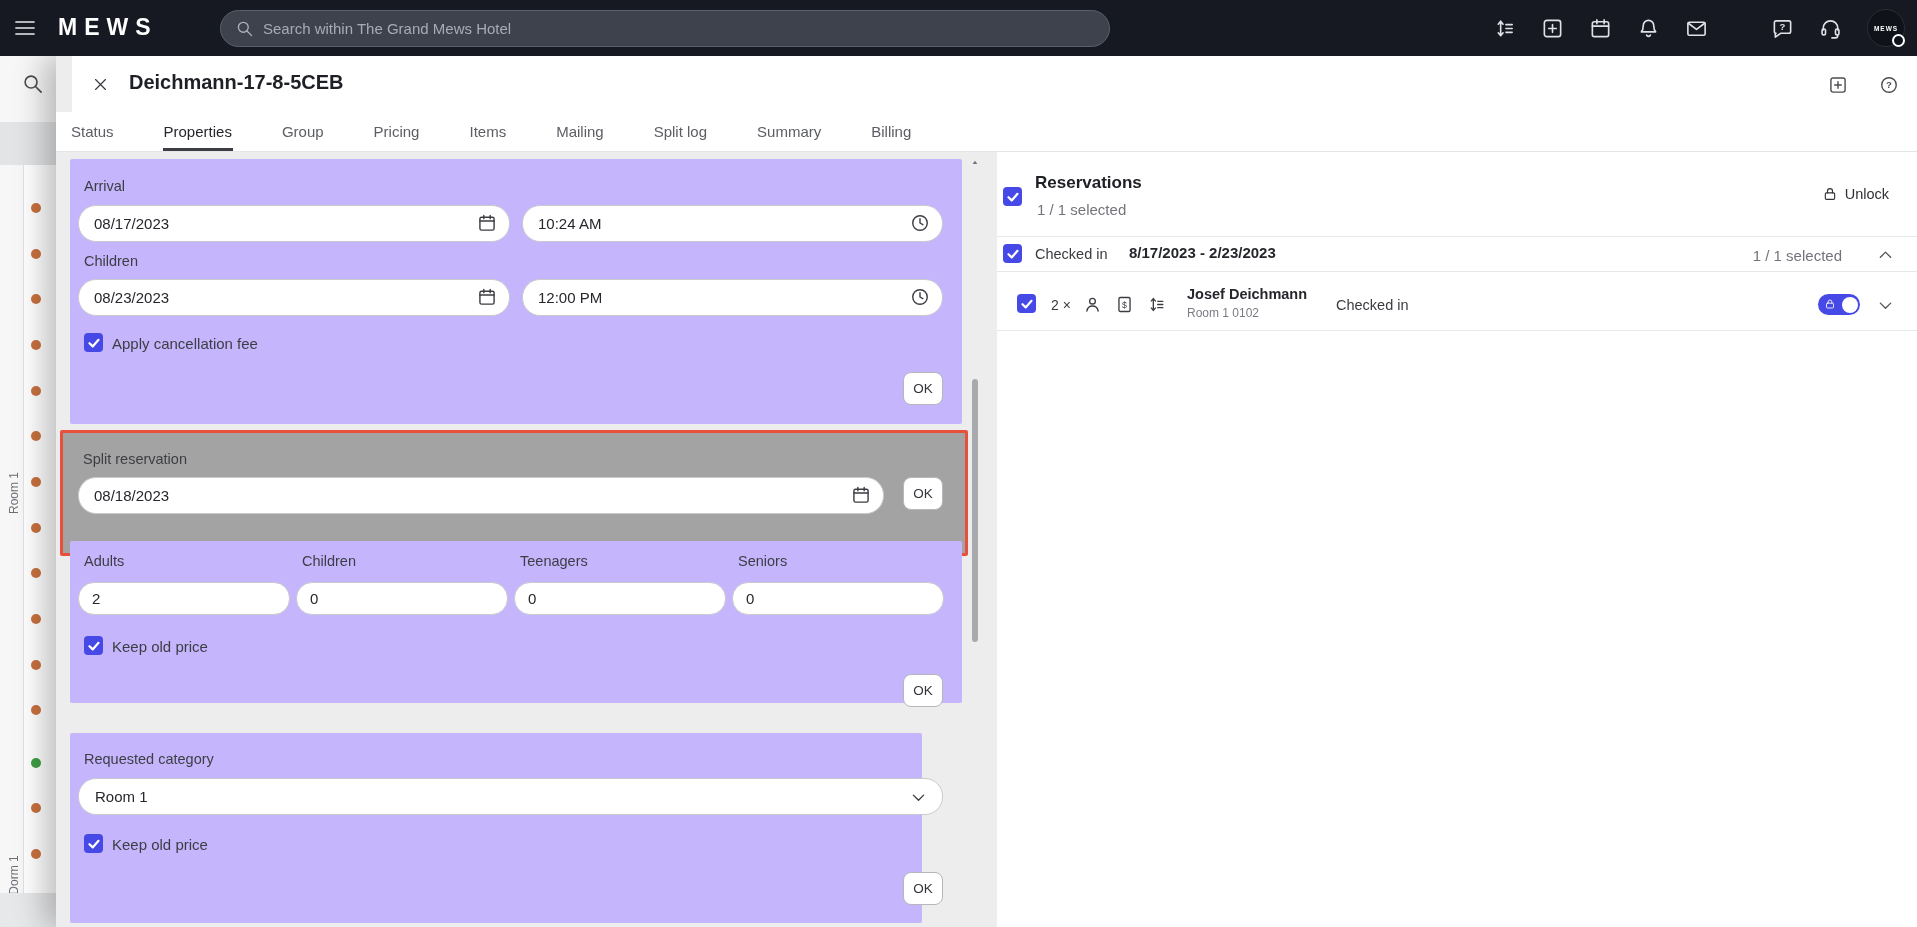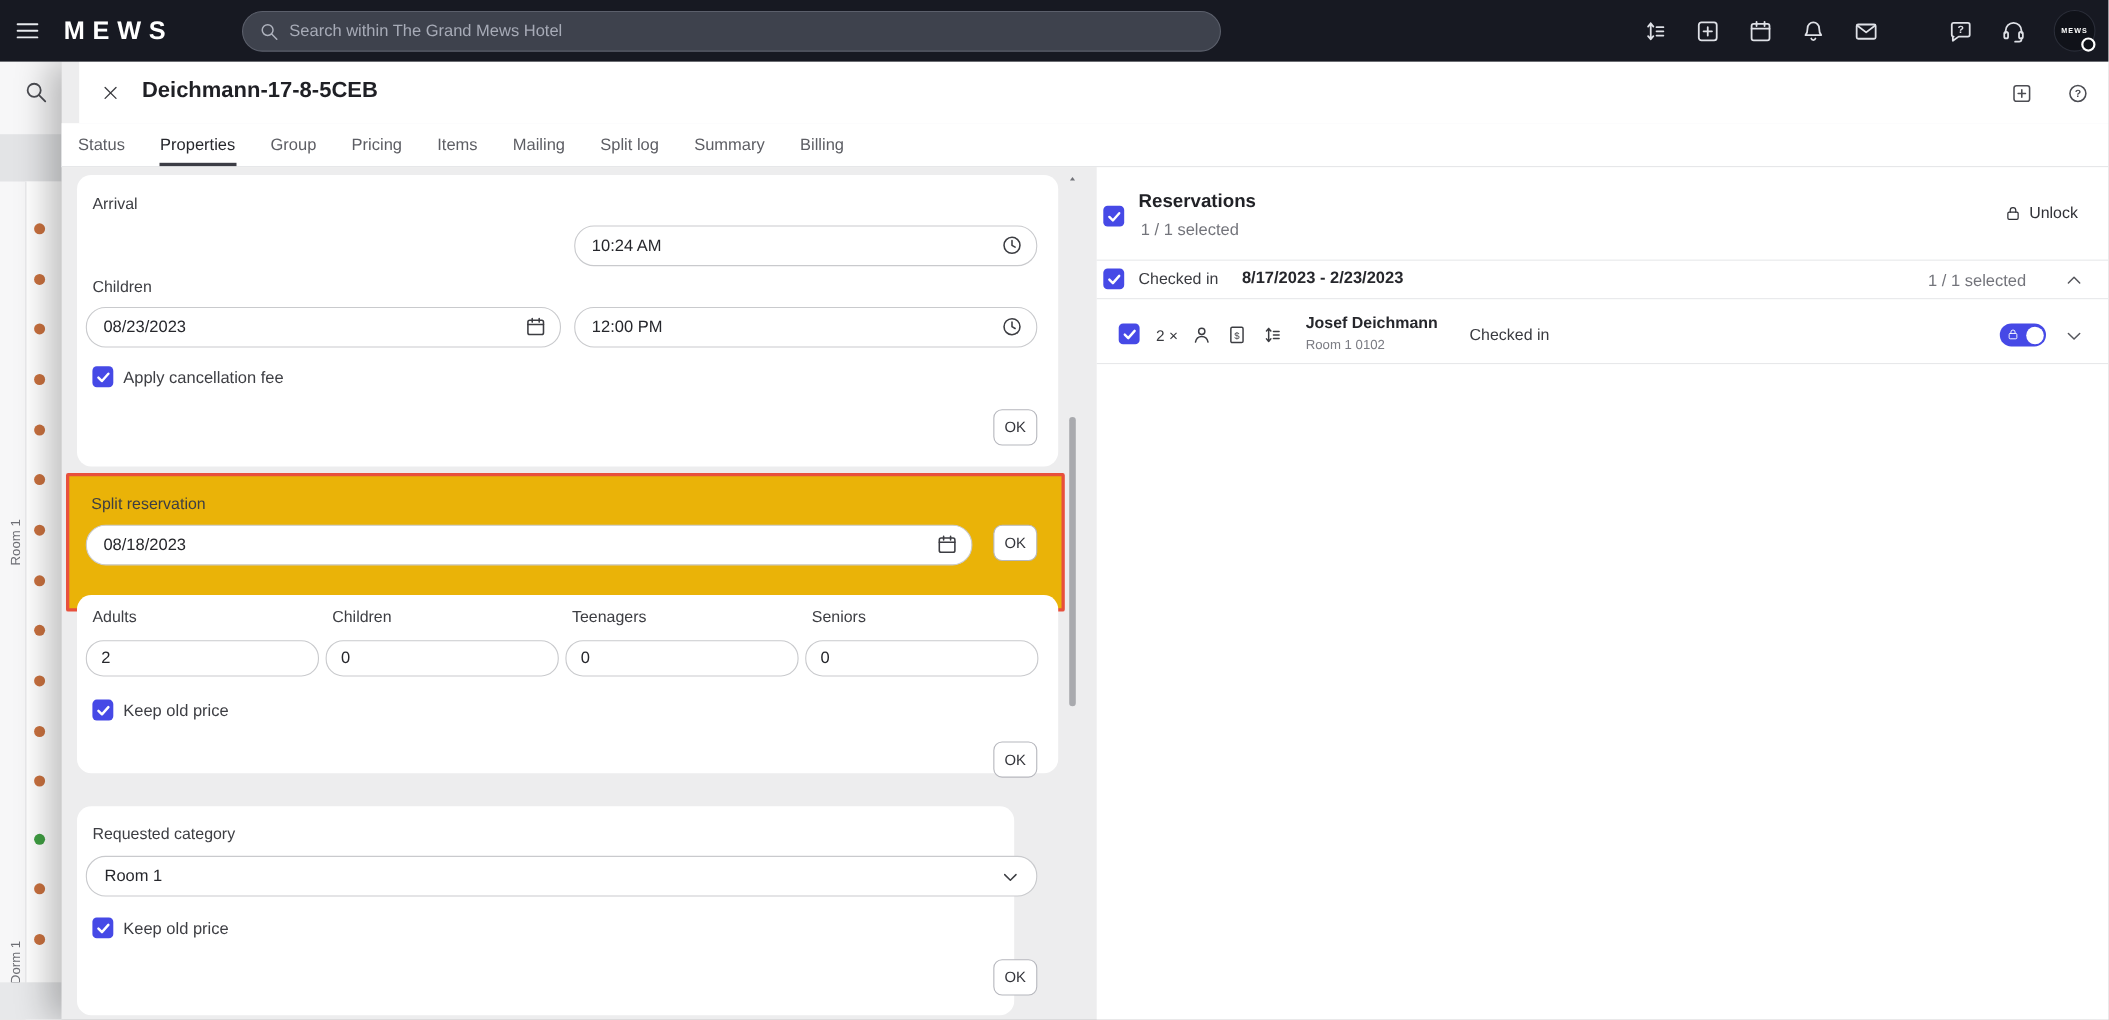--- a/index.html
+++ b/index.html
@@ -35,38 +35,38 @@
   .dot.green{background:var(--dot-green);}
   .strip-label{position:absolute;left:-14px;width:56px;text-align:center;transform:rotate(-90deg);font-size:12px;color:#6e6f75;white-space:nowrap;}
   .strip-foot{position:absolute;left:0;right:0;bottom:0;height:34px;background:#e7e8ea;}
 
   
   .modal{position:absolute;left:56px;top:56px;right:0;bottom:0;background:#ededee;box-shadow:-12px 0 28px rgba(0,0,0,.25);z-index:10;}
   .m-header{position:absolute;left:16px;top:0;right:0;height:56px;background:#fff;}
   .m-close{position:absolute;left:20px;top:20px;width:17px;height:17px;color:#3a3b40;background:none;border:none;cursor:pointer;padding:0;}
   .m-title{position:absolute;left:57px;top:15px;font-size:20px;font-weight:700;color:#1f2025;}
   .m-hic{position:absolute;top:19px;width:20px;height:20px;color:#4c4d53;background:none;border:none;cursor:pointer;padding:0;}
-  .tabs{position:absolute;left:0;top:56px;right:0;height:40px;background:#fff;border-bottom:1px solid #e4e5e7;display:flex;align-items:stretch;padding-left:14px;gap:30px;}
+  .tabs{position:absolute;left:0;top:56px;right:0;height:40px;background:#fff;border-bottom:1px solid #e4e5e7;display:flex;align-items:stretch;padding-left:14px;gap:48px;}
   .tab{display:flex;align-items:center;font-size:15px;color:#5d5e64;border:none;background:none;cursor:pointer;padding:0 1px;position:relative;font-family:inherit;white-space:nowrap;}
   .tab.active{color:#26272c;font-weight:500;}
   .tab.active::after{content:"";position:absolute;left:0;right:0;bottom:0;height:3px;background:#3c3d45;}
 
   
-  .card{position:absolute;background:#ffffff;border-radius:13px;}
+  .card{position:absolute;background:#c4b5fd;border-radius:2px;}
   .f-label{position:absolute;font-size:14.5px;color:#3d3e43;}
   .field{position:absolute;height:37px;}
   .field.small{height:33px;}
   .tx{width:100%;height:100%;border:1px solid #c9cacd;border-radius:18px;background:#fff;padding:0 44px 0 15px;font-size:15px;color:#26272c;font-family:inherit;outline:none;}
   .tx.noicon{padding-right:12px;border-radius:16px;padding-left:13px;}
   .f-icon{position:absolute;right:13px;top:8px;width:20px;height:20px;color:#3c3d42;cursor:pointer;}
   .ok-btn{position:absolute;width:40px;height:33px;border:1px solid #b6b7bd;border-radius:8px;background:#fff;font-size:13.5px;color:#33343a;font-family:inherit;cursor:pointer;}
   .cb{position:absolute;width:19px;height:19px;border-radius:4px;background:var(--accent);display:flex;align-items:center;justify-content:center;cursor:pointer;}
   .cb svg{width:12px;height:10px;fill:none;stroke:#fff;stroke-width:2.2;stroke-linecap:round;stroke-linejoin:round;}
   .cb-label{position:absolute;font-size:15px;color:#3d3e43;}
-  .redbox{position:absolute;left:4px;top:374px;width:908px;height:126px;background:#eab308;border:3px solid var(--highlight-red);border-radius:2px;}
+  .redbox{position:absolute;left:4px;top:374px;width:908px;height:126px;background:#a3a3a3;border:3px solid var(--highlight-red);border-radius:2px;}
   .select{position:absolute;height:37px;border:1px solid #c9cacd;border-radius:18px;background:#fff;display:flex;align-items:center;padding:0 16px;font-size:15px;color:#26272c;cursor:pointer;}
   .select .chev{position:absolute;right:14px;top:9px;width:19px;height:19px;color:#3c3d42;}
 
   
   .sbar{position:absolute;left:914px;top:103px;width:10px;bottom:4px;}
   .sbar .up{position:absolute;top:0;left:1px;width:8px;height:8px;color:#717278;}
   .sbar .thumb{position:absolute;left:2px;top:220px;width:6px;height:263px;border-radius:3px;background:#a9aaae;cursor:pointer;}
 
   
   .rpanel{position:absolute;left:941px;top:96px;right:0;bottom:0;background:#fff;}
@@ -219,20 +219,29 @@
       <button class="tab">Pricing</button>
       <button class="tab">Items</button>
       <button class="tab">Mailing</button>
       <button class="tab">Split log</button>
       <button class="tab">Summary</button>
       <button class="tab">Billing</button>
     </nav>
 
     <div class="card" style="left:14px;top:103px;width:892px;height:265px">
       <div class="f-label" style="left:14px;top:19px">Arrival</div>
+      <div class="field" style="left:8px;top:46px;width:432px">
+        <input class="tx" value="08/17/2023" style="">
+        <span class="f-icon">
+          <svg class="i" viewBox="0 0 24 24">
+              <rect x="3.5" y="5" width="17" height="15.5" rx="2"></rect>
+              <path d="M3.5 9.5h17M8.2 3v4M15.8 3v4"></path>
+            </svg>
+        </span>
+      </div>
       <div class="field" style="left:452px;top:46px;width:421px">
         <input class="tx" value="10:24 AM" style="">
         <span class="f-icon">
           <svg class="i" viewBox="0 0 24 24">
               <circle cx="12" cy="12" r="8.7"></circle>
               <path d="M12 6.8V12l3.4 2"></path>
             </svg>
         </span>
       </div>
       <div class="f-label" style="left:14px;top:94px">Children</div>

